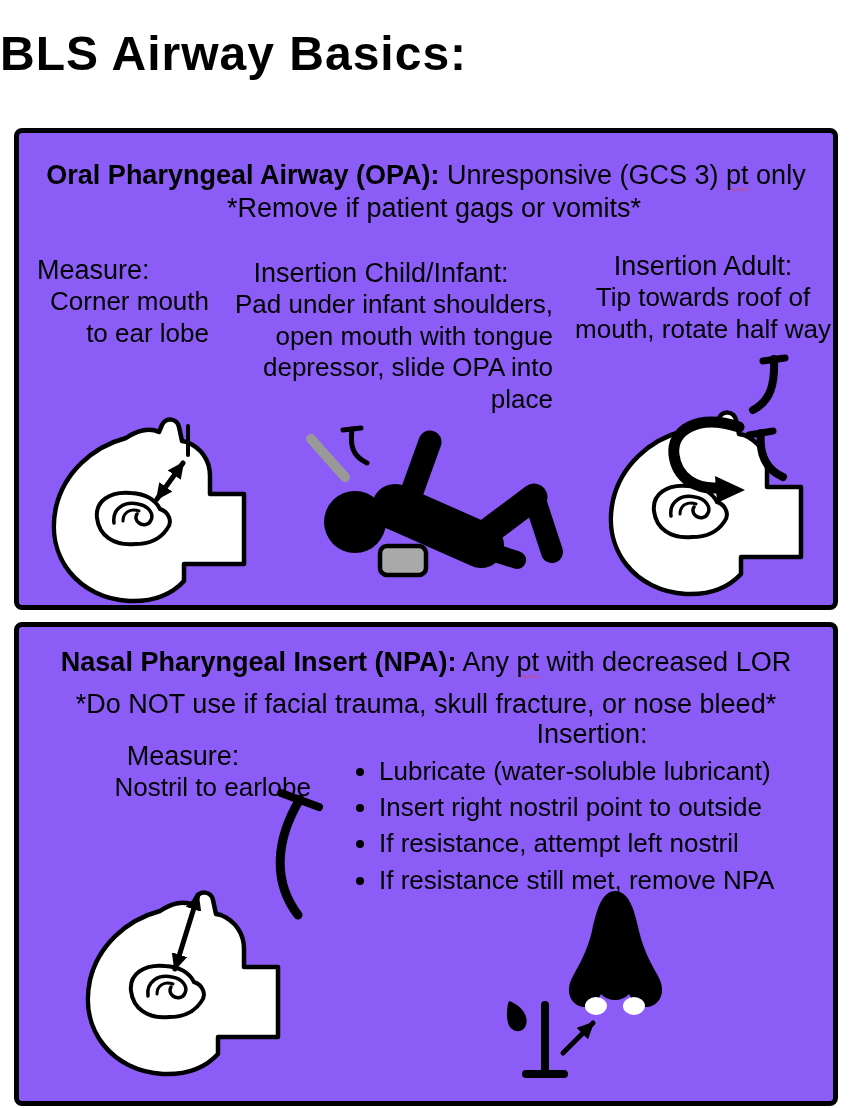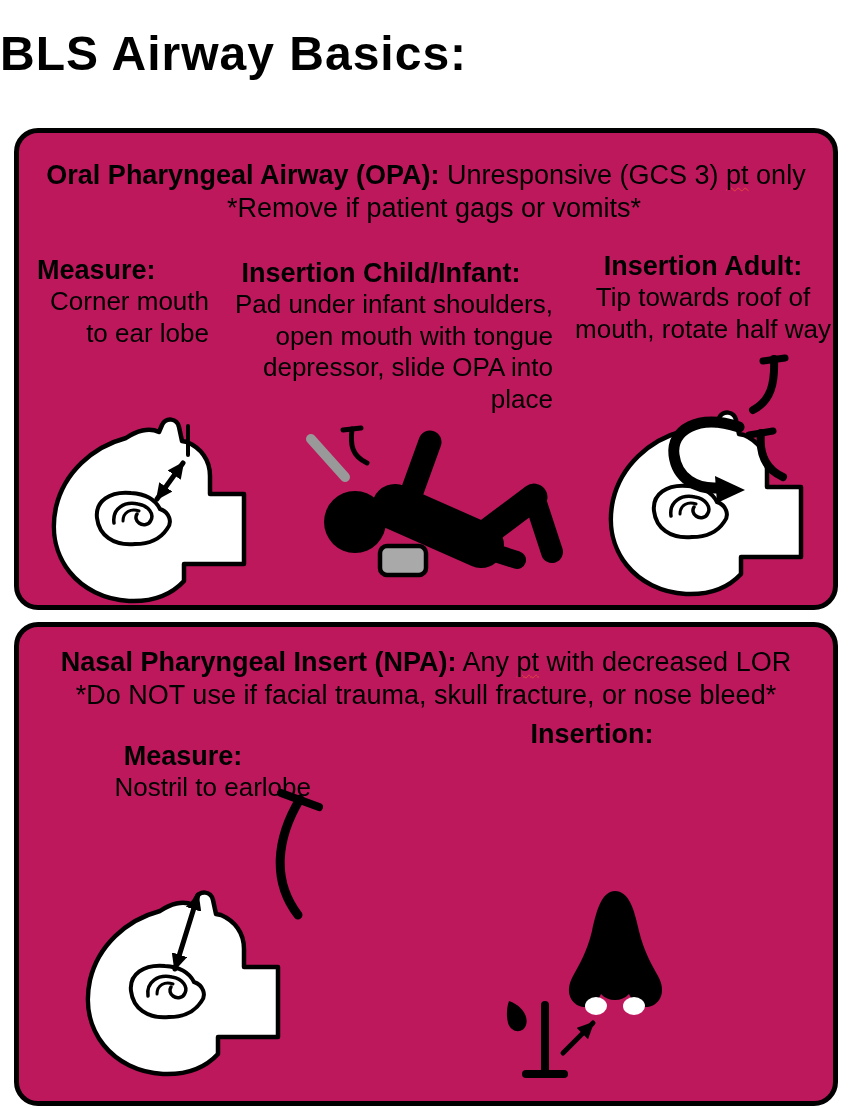--- a/index.html
+++ b/index.html
@@ -1,24 +1,24 @@
 <!DOCTYPE html>
 <html><head>
 <meta charset="utf-8">
 <style>
   html,body{margin:0;padding:0;background:#fff;}
   #poster{position:relative;width:854px;height:1108px;background:#fff;
           font-family:"Liberation Sans",sans-serif;color:#000;overflow:hidden;}
   .abs{position:absolute;}
   .title{width:854px;top:26px;left:0;text-align:left;font-size:48px;font-weight:bold;letter-spacing:1px;}
-  .card{border:5px solid #000;border-radius:24px;background:#be185d;}
+  .card{border:5px solid #000;border-radius:8px;background:#8b5cf6;}
   .card-head{width:100%;text-align:center;font-size:27px;line-height:1.18;}
   .card-head b{font-weight:bold;}
   .warning{width:100%;text-align:center;font-size:27px;}
-  .collabel{font-weight:bold;font-size:27px;}
+  .collabel{font-weight:normal;font-size:27px;}
   .colbody{font-size:26px;line-height:1.22;text-align:right;}
   .center{text-align:center;}
   .pt-squiggle{text-decoration-line:underline;text-decoration-style:wavy;
                text-decoration-color:#e4443a;text-decoration-thickness:1px;text-underline-offset:3px;}
   ul.bullets{margin:0;padding:0 0 0 30px;list-style:disc;}
   ul.bullets li{font-size:26px;line-height:1.2;margin:0 0 5px 0;}
   svg{display:block;}
   .ink{stroke:#000;fill:none;stroke-linecap:round;stroke-linejoin:round;}
 </style>
 </head>
@@ -114,29 +114,35 @@
         <path d="M 184 102 C 182 122 188 138 206 146" class="ink" stroke-width="8"></path>
       </g>
     </svg>
   </div>
 
   <div class="abs card" style="left:14px;top:622px;width:814px;height:474px;">
 
     <div class="abs card-head" style="top:20px;left:0;">
       <b>Nasal Pharyngeal Insert (NPA):</b><span> Any </span><span class="pt-squiggle">pt</span><span> with decreased LOR</span>
     </div>
-    <div class="abs warning" style="top:53px;left:0;text-align:center;">*Do NOT use if facial trauma, skull fracture, or nose bleed*</div>
+    <div class="abs warning" style="top:62px;left:0;text-align:center;">*Do NOT use if facial trauma, skull fracture, or nose bleed*</div>
 
     <div class="abs center" style="left:36px;top:114px;width:256px;">
       <div class="collabel">Measure:</div>
       <div class="colbody">Nostril to earlobe</div>
     </div>
 
     <div class="abs" style="left:330px;top:92px;width:486px;">
       <div class="collabel center" style="margin-bottom:6px;">Insertion:</div>
+      <ul class="bullets">
+        <li>Lubricate (water-soluble lubricant)</li>
+        <li>Insert right nostril point to outside</li>
+        <li>If resistance, attempt left nostril</li>
+        <li>If resistance still met, remove NPA</li>
+      </ul>
     </div>
 
     <svg class="abs" style="left:48px;top:230px;" width="232" height="230" viewBox="0 0 232 230">
       <use href="#head-base" x="5" y="18"></use>
       <line x1="131" y1="38" x2="108" y2="112" class="ink" stroke-width="5" marker-start="url(#ah)" marker-end="url(#ah)"></line>
     </svg>
 
     <svg class="abs" style="left:252px;top:152px;" width="62" height="142" viewBox="0 0 62 142">
       <line x1="10" y1="14" x2="48" y2="28" class="ink" stroke-width="8"></line>
       <path d="M 29 20 C 5 60 1 102 27 136" class="ink" stroke-width="9"></path>

